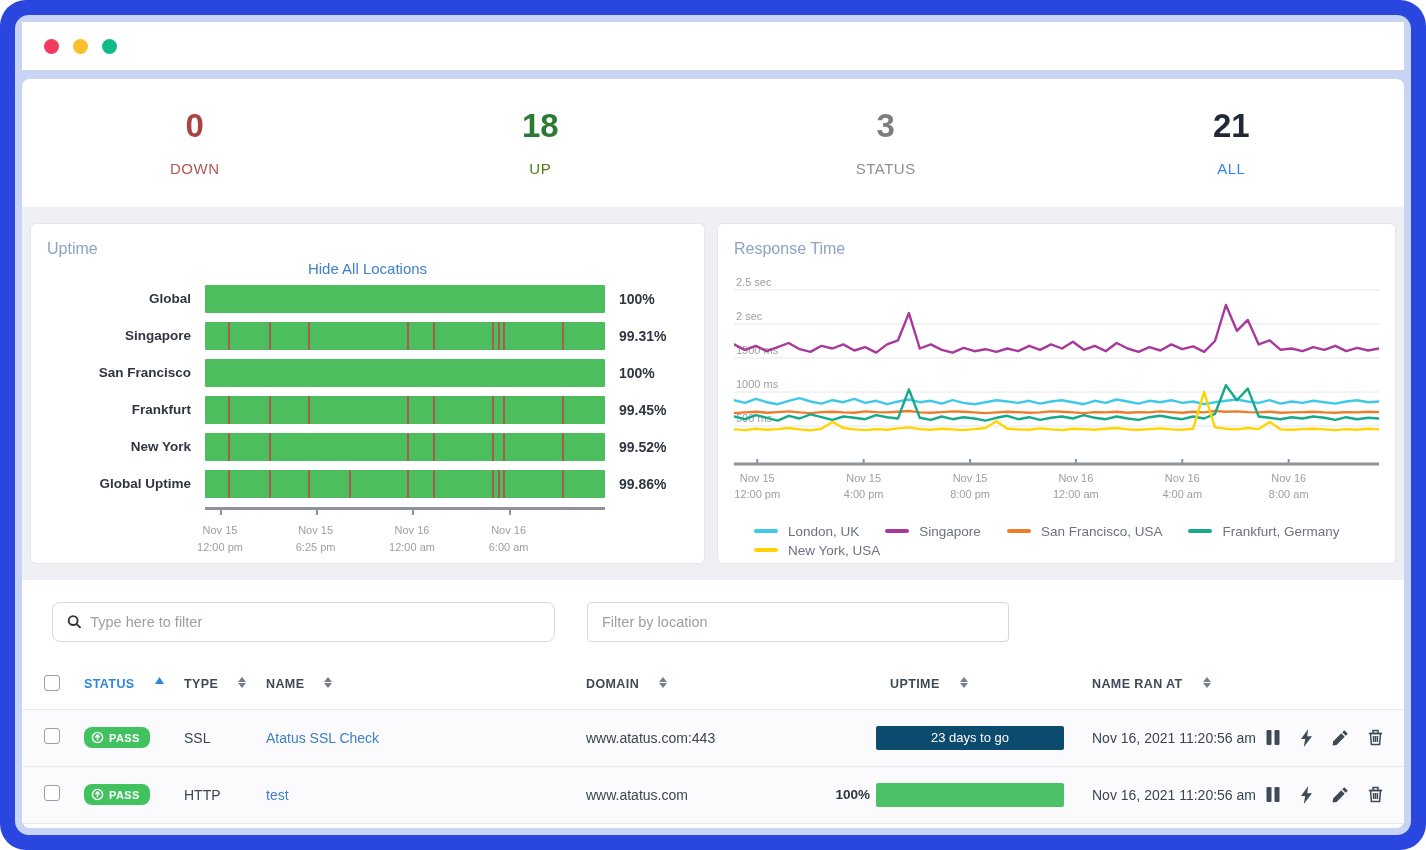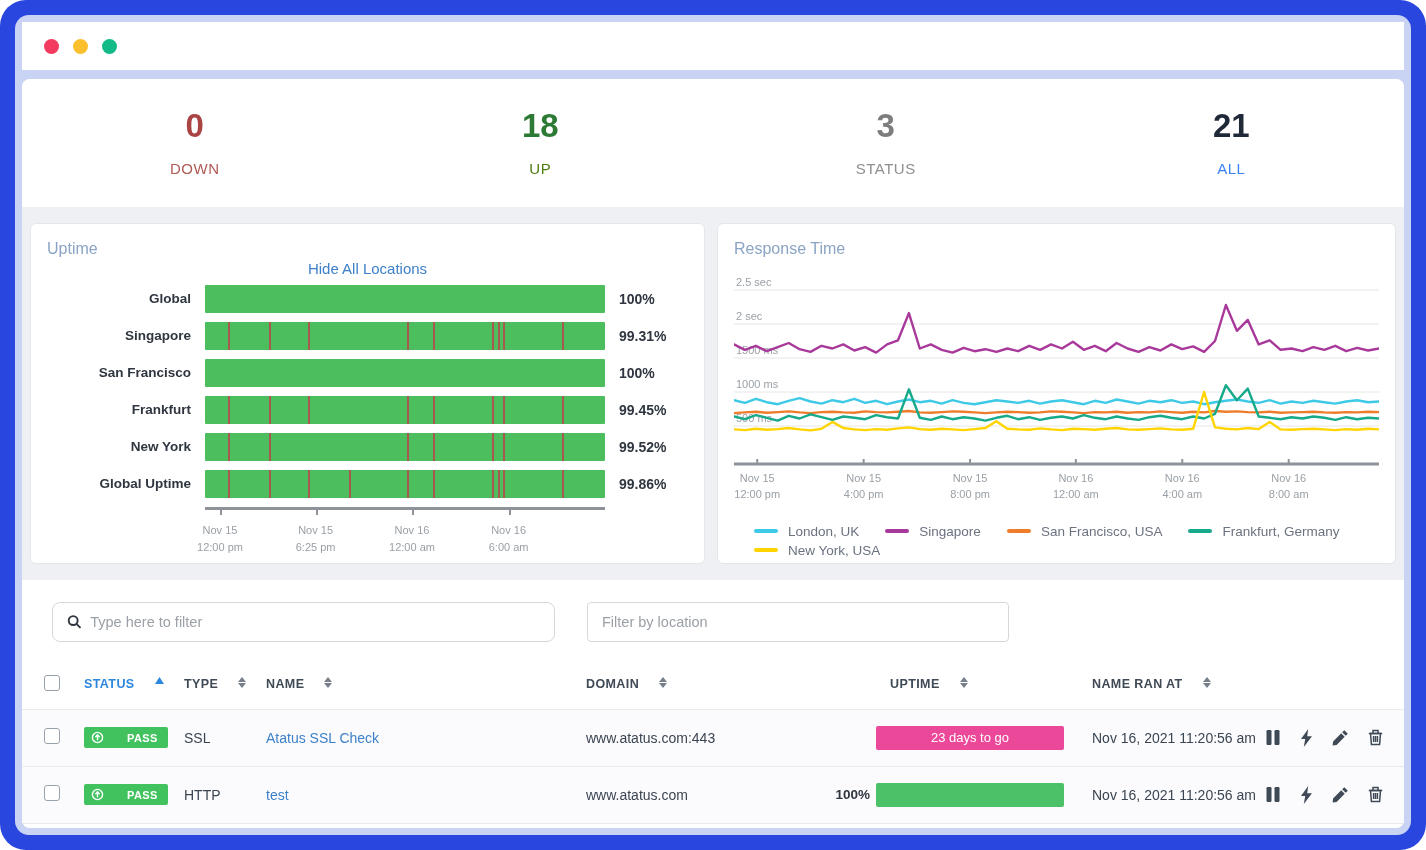--- a/index.html
+++ b/index.html
@@ -51,21 +51,21 @@
   .filter-box input { border:none; outline:none; font-size:14.5px; color:#374151; width:100%; background:transparent; font-family:inherit; }
   .filter-box input::placeholder { color:#9aa0a6; }
 
   .tbl { width:100%; }
   .tbl-grid { display:grid; grid-template-columns:62px 100px 82px 300px 262px 250px 185px 1fr; align-items:center; }
   .tbl-head { height:50px; border-bottom:1px solid #e8eaee; font-size:12.5px; font-weight:bold; color:#3f4a56; letter-spacing:0.4px; }
   .tbl-head .hcell { display:flex; align-items:flex-start; gap:20px; cursor:pointer; }
   .tbl-row { height:57px; border-bottom:1px solid #e8eaee; font-size:14px; color:#3b4552; background:#fbfbfd; }
   .cell-check { padding-left:22px; }
   input[type="checkbox"] { appearance:none; width:16px; height:16px; border:1.5px solid #98a1ab; border-radius:3px; background:#fff; cursor:pointer; }
-  .badge { display:inline-flex; align-items:center; gap:23px; color:#fff; font-weight:bold; font-size:11px; letter-spacing:0.4px; border-radius:2px; padding:4px 10px 4px 7px; }
+  .badge { display:inline-flex; align-items:center; gap:5px; color:#fff; font-weight:bold; font-size:11px; letter-spacing:0.4px; border-radius:8px; padding:4px 10px 4px 7px; }
   .name-link { color:#3e80c9; text-decoration:none; cursor:pointer; }
   .uptime-cell { display:flex; align-items:center; padding-right:14px; }
   .uptime-pct { width:48px; text-align:right; font-weight:bold; font-size:13.5px; color:#2f3640; padding-right:6px; white-space:nowrap; }
   .uptime-bar { flex:1; height:24px; border-radius:2px; display:flex; align-items:center; justify-content:center; color:#fff; font-size:13px; }
   .actions { display:flex; justify-content:flex-end; gap:15px; padding-right:20px; }
   .action-btn { background:none; border:none; cursor:pointer; padding:2px; line-height:0; }
   .sort-stack { display:inline-flex; flex-direction:column; gap:1px; }
 </style>
 </head>
 <body>
@@ -354,21 +354,21 @@
                     <polyline points="4.4,6.2 6.5,3.9 8.6,6.2"></polyline>
                   </svg>
                 <span>PASS</span>
               </span>
             </div>
             <div>SSL</div>
             <div><a class="name-link">Atatus SSL Check</a></div>
             <div style="padding-left:20px;">www.atatus.com:443</div>
             <div class="uptime-cell">
               <span class="uptime-pct"></span>
-              <span class="uptime-bar row-bar" style="background: #ec4899;">
+              <span class="uptime-bar row-bar" style="background: #0c4a6e;">
                   <span>23 days to go</span>
                 </span>
             </div>
             <div style="padding-left:14px; white-space:nowrap;">Nov 16, 2021 11:20:56 am</div>
             <div class="actions">
               <button class="action-btn"><svg width="16" height="17" viewBox="0 0 16 17">
                     <rect x="1.5" y="1" width="5" height="15" rx="1.2" fill="#3f4a56"></rect>
                     <rect x="9.5" y="1" width="5" height="15" rx="1.2" fill="#3f4a56"></rect>
                   </svg></button>
               <button class="action-btn"><svg width="13" height="18" viewBox="0 0 13 18">

